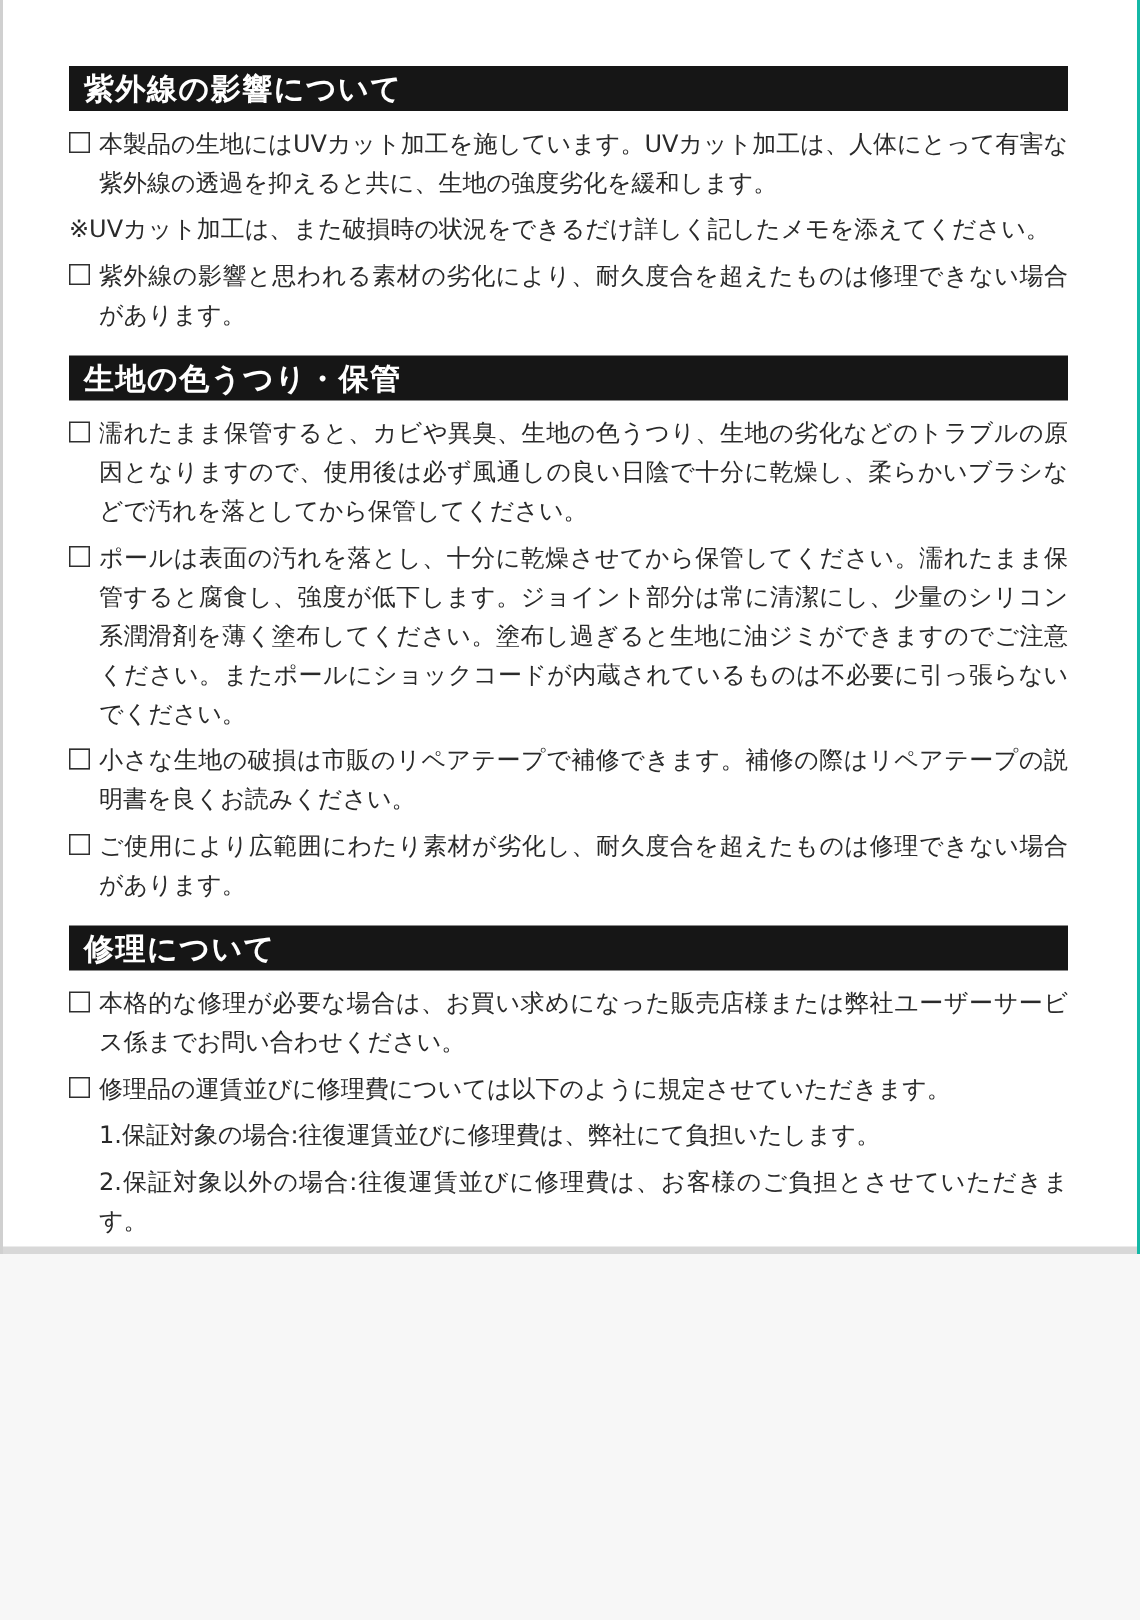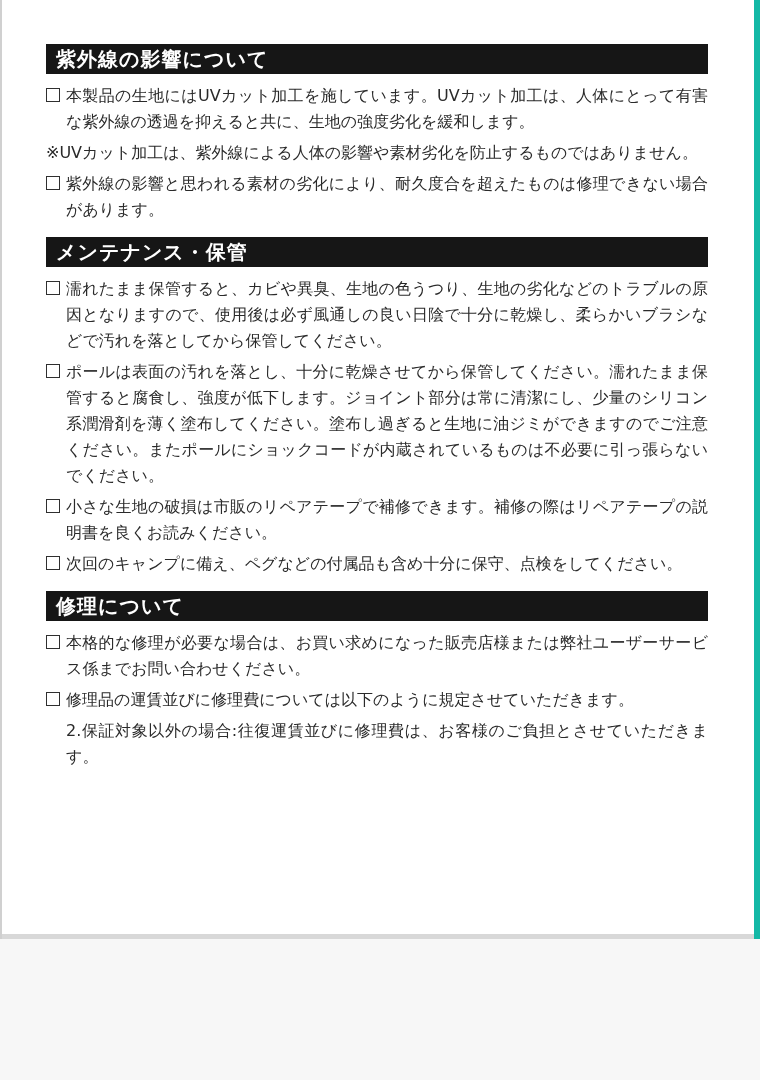--- a/index.html
+++ b/index.html
@@ -4,26 +4,26 @@
 <style>
   html, body {
     margin: 0;
     padding: 0;
     background: #f7f7f7;
     font-family: "DejaVu Sans", "Liberation Sans", sans-serif;
   }
   .page {
     position: relative;
     width: 760px;
-    height: 939px;
+    height: 836px;
     background: #ffffff;
     box-sizing: border-box;
     padding: 44px 46px 0 44px;
     border-left: 2px solid #d0d0d0;
-    border-right: 6px solid #14b8a6;
+    border-right: 2px solid #14b8a6;
     overflow: hidden;
     color: #2a2a2a;
   }
   .page::after {
     content: "";
     position: absolute;
     left: 0; right: 0; bottom: 0;
     height: 5px;
     background: #d8d8d8;
   }
@@ -76,37 +76,37 @@
     <header class="section-header">
       <span class="section-title">紫外線の影響について</span>
     </header>
     <div class="items">
   <div class="item checkbox-item">
     <span class="checkbox"></span>
     <span class="item-text">本製品の生地にはUVカット加工を施しています。UVカット加工は、人体にとって有害な紫外線の透過を抑えると共に、生地の強度劣化を緩和します。</span>
   </div>
 
   <div class="item note-item">
-    <span class="item-text">※UVカット加工は、紫外線による人体の影響や素材劣化を防止するものではありません。</span>
+    <span class="item-text">※UVカット加工は、また破損時の状況をできるだけ詳しく記したメモを添えてください。</span>
   </div>
 
   <div class="item checkbox-item">
     <span class="checkbox"></span>
   </div>
 
   <div class="item checkbox-item">
     <span class="checkbox"></span>
     <span class="item-text">紫外線の影響と思われる素材の劣化により、耐久度合を超えたものは修理できない場合があります。</span>
   </div>
 </div>
   </section>
 
   <section class="section">
     <header class="section-header">
-      <span class="section-title">メンテナンス・保管</span>
+      <span class="section-title">生地の色うつり・保管</span>
     </header>
     <div class="items">
 
   <div class="item checkbox-item">
     <span class="checkbox"></span>
     <span class="item-text">濡れたまま保管すると、カビや異臭、生地の色うつり、生地の劣化などのトラブルの原因となりますので、使用後は必ず風通しの良い日陰で十分に乾燥し、柔らかいブラシなどで汚れを落としてから保管してください。</span>
   </div>
 
   <div class="item checkbox-item">
     <span class="checkbox"></span>
@@ -115,25 +115,25 @@
 
   <div class="item checkbox-item">
     <span class="checkbox"></span>
   </div>
 
   <div class="item checkbox-item">
     <span class="checkbox"></span>
     <span class="item-text">小さな生地の破損は市販のリペアテープで補修できます。補修の際はリペアテープの説明書を良くお読みください。</span>
   </div>
 
-
   <div class="item checkbox-item">
     <span class="checkbox"></span>
-    <span class="item-text">次回のキャンプに備え、ペグなどの付属品も含め十分に保守、点検をしてください。</span>
+    <span class="item-text">ご使用により広範囲にわたり素材が劣化し、耐久度合を超えたものは修理できない場合があります。</span>
   </div>
+
 </div>
   </section>
 
   <section class="section">
     <header class="section-header">
       <span class="section-title">修理について</span>
     </header>
     <div class="items">
   <div class="item checkbox-item">
     <span class="checkbox"></span>
@@ -143,20 +143,23 @@
   <div class="item checkbox-item">
     <span class="checkbox"></span>
   </div>
 
 
   <div class="item checkbox-item">
     <span class="checkbox"></span>
     <span class="item-text">修理品の運賃並びに修理費については以下のように規定させていただきます。</span>
   </div>
 
+  <div class="item sub-item">
+    <span class="item-text">1.保証対象の場合:往復運賃並びに修理費は、弊社にて負担いたします。</span>
+  </div>
 
   <div class="item sub-item">
     <span class="item-text">2.保証対象以外の場合:往復運賃並びに修理費は、お客様のご負担とさせていただきます。</span>
   </div>
 </div>
   </section>
 </div>
 
 </div>
 

